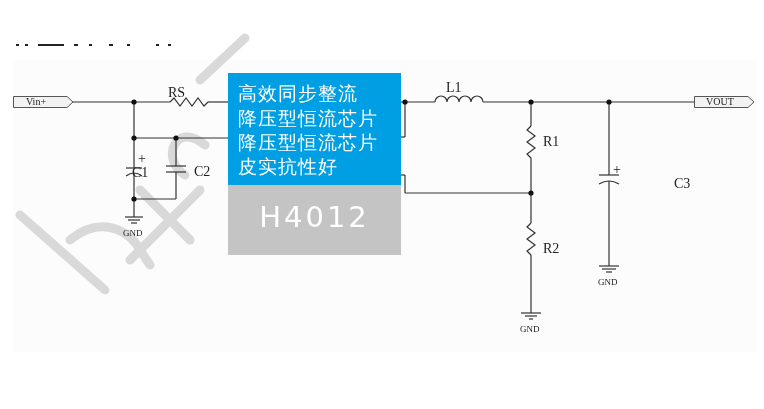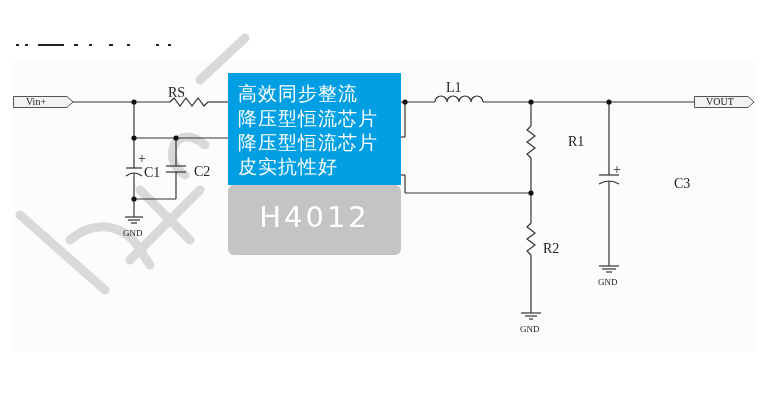--- a/index.html
+++ b/index.html
@@ -33,21 +33,21 @@
   }
   .chip-line {
     color: #ffffff; font-family: "DejaVu Sans", sans-serif;
     font-size: 19px; line-height: 25px; letter-spacing: 1px;
     white-space: nowrap;
   }
   .chip-line.tight { line-height: 23px; }
   .chip-gray {
     position: absolute; left: 0; top: 112px; width: 173px; height: 70px;
     background: #c4c4c4;
-    display: flex; align-items: center; justify-content: center; border-radius: 6px;
+    display: flex; align-items: center; justify-content: center;
   }
   .chip-part {
     color: #ffffff; font-family: "DejaVu Sans", sans-serif;
     font-size: 29px; letter-spacing: 3px; margin-top: -6px;
   }
   .port {
     position: absolute; height: 11px; font-size: 10px;
     font-family: "Liberation Serif", serif; color: #222; padding-left: 43px;
   }
   .port svg { position: absolute; left: 0; top: 0; }
@@ -163,27 +163,27 @@
 </div>
 
 <div class="port" style="left:694px;top:96px;width:62px;">
   <svg width="62" height="12">
       <polygon points="0.5,0.5 54,0.5 60,6 54,11.5 0.5,11.5" fill="#f2f2f2" stroke="#555" stroke-width="1"></polygon>
     </svg>
   <span style="left:12px;">VOUT</span>
 </div>
 
 <div class="lbl" style="left:168px;top:86px;">RS</div>
-<div class="lbl" style="left:104px;top:166px;padding-left:40px;">C1</div>
+<div class="lbl" style="left:92px;top:166px;padding-left:40px;">C1</div>
 <div class="lbl" style="left:138px;top:152px;">+</div>
 <div class="lbl" style="left:194px;top:165px;">C2</div>
 <div class="lbl" style="left:123px;top:229px;font-size:9px;">GND</div>
 
 <div class="lbl" style="left:446px;top:81px;">L1</div>
-<div class="lbl" style="left:543px;top:135px;margin-left:25px;">R1</div>
+<div class="lbl" style="left:543px;top:135px;">R1</div>
 <div class="lbl" style="left:543px;top:242px;">R2</div>
 <div class="lbl" style="left:520px;top:325px;font-size:9px;">GND</div>
 <div class="lbl" style="left:627px;top:177px;margin-left:47px;">C3</div>
 <div class="lbl" style="left:613px;top:163px;">+</div>
 <div class="lbl" style="left:598px;top:278px;font-size:9px;">GND</div>
 
 <div class="chip">
   <div class="chip-blue">
     <div class="chip-line">高效同步整流</div>
     <div class="chip-line">降压型恒流芯片</div>

